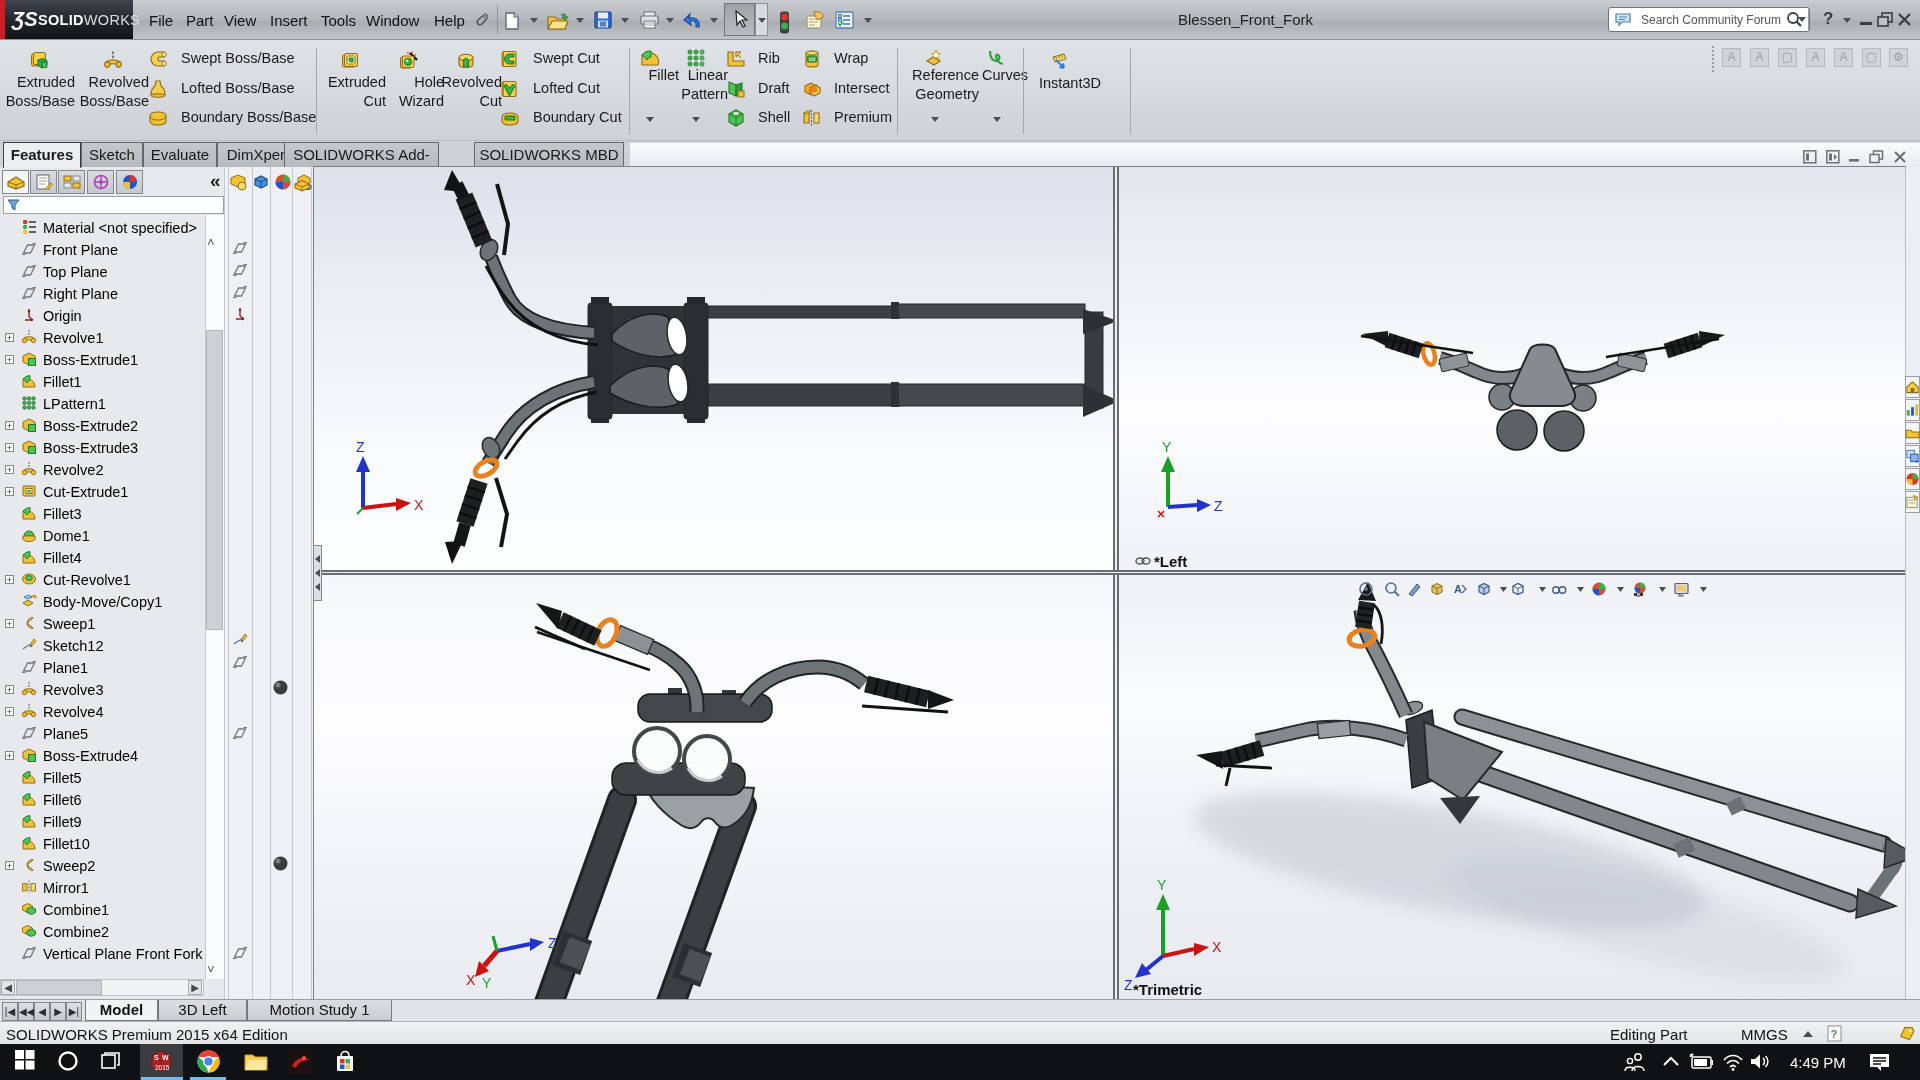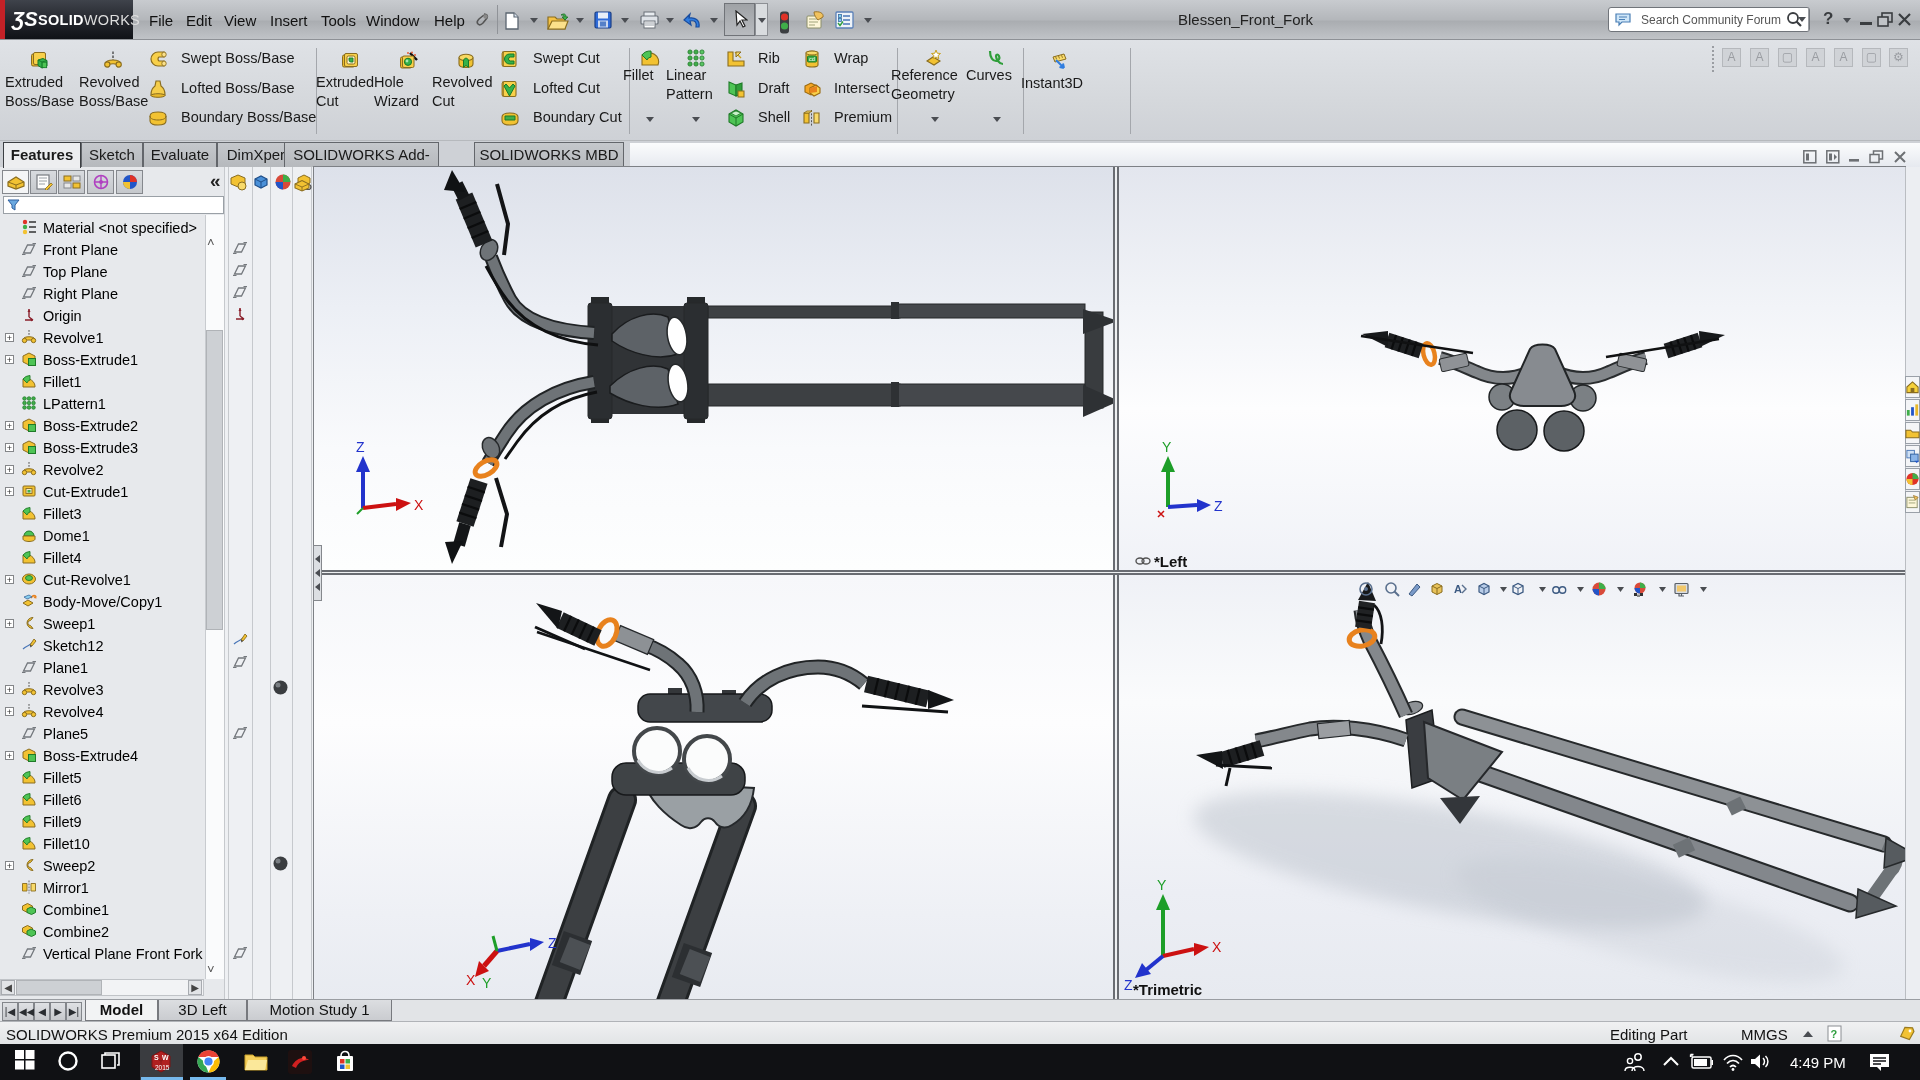--- a/index.html
+++ b/index.html
@@ -3,21 +3,21 @@
 * { margin:0; padding:0; box-sizing:border-box; }
 html,body { width:1920px; height:1080px; overflow:hidden; font-family:"Liberation Sans", sans-serif; }
 body { position:relative; background:#d3d6db; }
 .a { position:absolute; }
 #titlebar { position:absolute; left:0; top:0; width:1920px; height:39px;
   background:linear-gradient(180deg,#c8cbcf 0%,#b4b7bb 50%,#aaadb1 55%,#c0c3c7 100%); }
 #menus span { position:absolute; top:12px; font-size:15px; color:#111; }
 #ribbon { position:absolute; left:0; top:39px; width:1920px; height:102px;
   background:linear-gradient(180deg,#dfe2e6 0%,#d5d8dc 60%,#ced1d6 100%); border-top:1px solid #8e9196; border-bottom:1px solid #b6b9bd; }
 #ribbon .vsep { position:absolute; top:8px; height:86px; width:1px; background:#a4a7ac; }
-.bigbtn { position:absolute; text-align:left; font-size:14.5px; color:#1a1a1a; line-height:19px; white-space:nowrap; }
+.bigbtn { position:absolute; text-align:right; font-size:14.5px; color:#1a1a1a; line-height:19px; white-space:nowrap; }
 .smalltxt { position:absolute; font-size:14.5px; color:#1a1a1a; }
 .caret { position:absolute; width:0; height:0; border-left:4px solid transparent; border-right:4px solid transparent; border-top:5px solid #4a4d52; }
 #tabrow { position:absolute; left:0; top:141px; width:1920px; height:26px; background:#ced1d6; }
 .rtab { position:absolute; top:1px; height:25px; background:linear-gradient(180deg,#c5c8cc,#b6b9bd);
   border:1px solid #63666b; border-bottom:none; font-size:15px; color:#1a1a1a; text-align:center; line-height:24px; }
 .rtab.active { background:#edeef0; font-weight:bold; height:26px; z-index:3; border-color:#3c3f43; }
 #main { position:absolute; left:0; top:167px; width:1920px; height:832px; background:#e7e9ec; }
 #lpanel { position:absolute; left:0; top:0; width:313px; height:832px; background:#e7e9ec; }
 .treerow { position:absolute; left:0; width:220px; height:22px; font-size:14.5px; color:#000; z-index:3; }
 .treerow span { position:absolute; left:43px; top:3px; white-space:nowrap; }
@@ -40,21 +40,21 @@
 .navbtn { position:absolute; top:2px; width:16px; height:19px; background:linear-gradient(180deg,#dfe1e4,#c6c8cc);
   border:1px solid #83868b; color:#2a2d31; font-size:10px; text-align:center; line-height:17px; }
 </style></head><body>
 <div id="titlebar">
 <div class="a" style="left:0;top:0;width:5px;height:39px;background:#c42127;"></div>
 <div class="a" style="left:5px;top:0;width:128px;height:39px;background:linear-gradient(180deg,#3f434b 0%,#23252c 55%,#101217 100%);"></div>
 <div class="a" style="left:12px;top:8px;color:#fff;font-size:20px;font-weight:bold;font-style:italic;">ƷS</div>
 <div class="a" style="left:38px;top:12px;color:#fff;font-size:14.5px;font-weight:bold;letter-spacing:0.3px;">SOLID<span style="font-weight:normal;color:#ddd;">WORKS</span></div>
 <div id="menus">
 <span style="left:149px;">File</span>
-<span style="left:186px;">Edit</span>
+<span style="left:186px;">Part</span>
 <span style="left:224px;">View</span>
 <span style="left:270px;">Insert</span>
 <span style="left:321px;">Tools</span>
 <span style="left:366px;">Window</span>
 <span style="left:434px;">Help</span>
 </div>
 <svg class="a" style="left:474px;top:12px;" width="16" height="16" viewBox="0 0 16 16">
       <path d="M10 2 C13 2 14 4 13 6 L9 11 C7 13 5 13 4 12 C3 11 3 9 5 7 L10 3" fill="none" stroke="#555" stroke-width="1.6"></path>
       <circle cx="11.5" cy="4.5" r="2.2" fill="#888"></circle>
     </svg>

